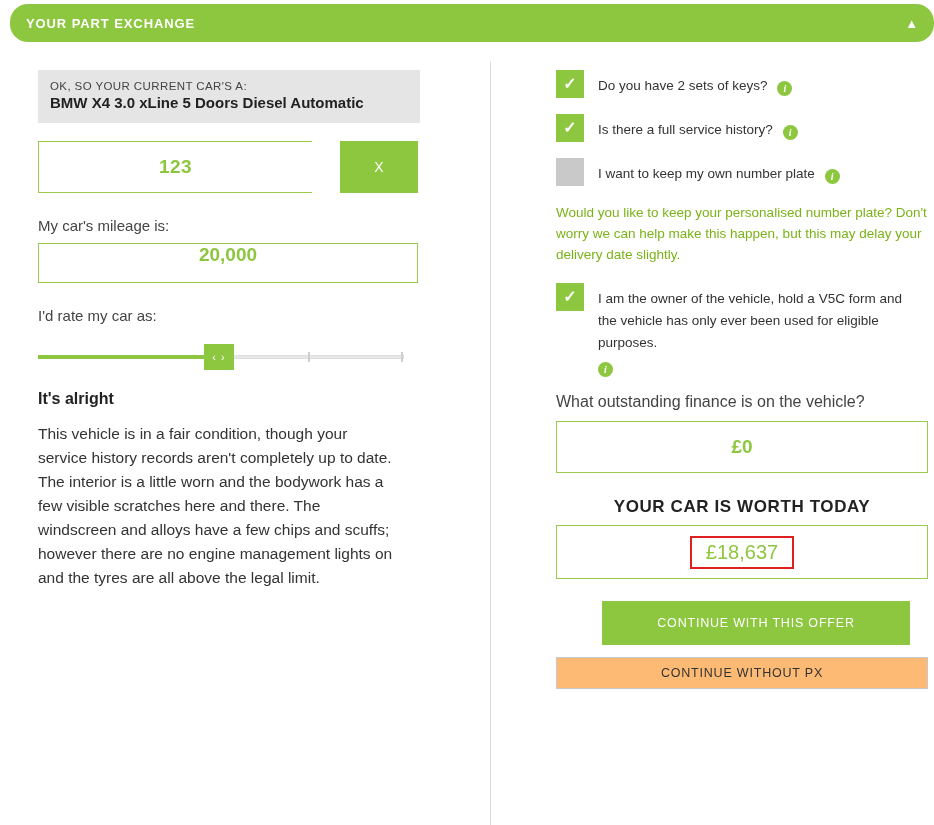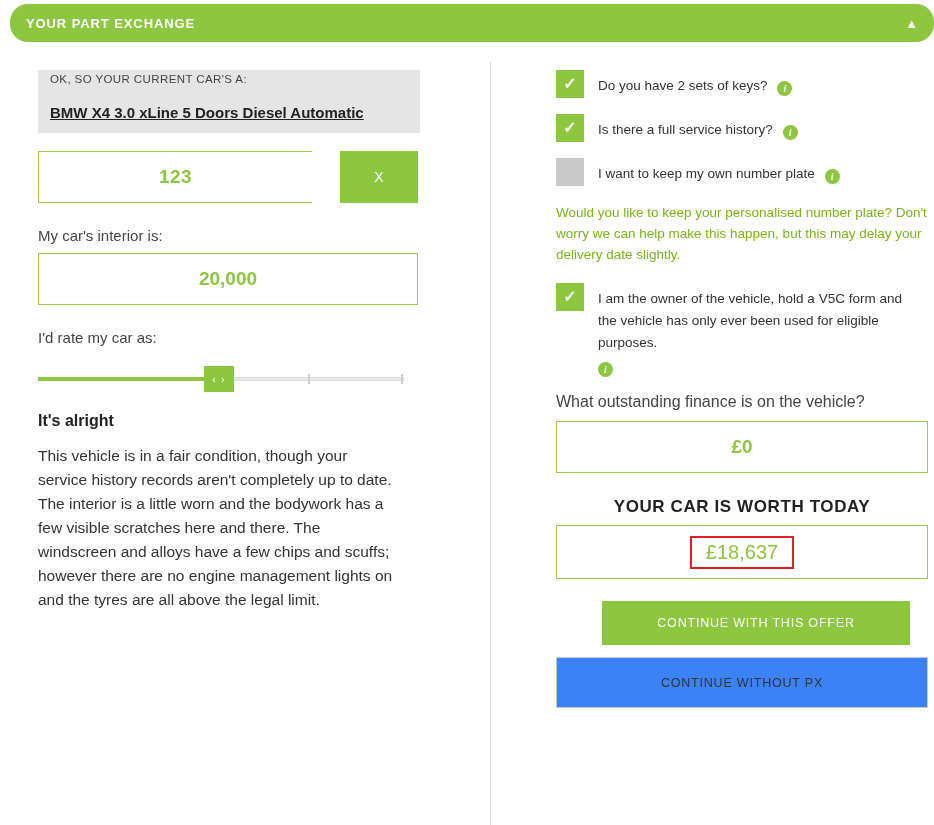--- a/index.html
+++ b/index.html
@@ -68,36 +68,35 @@
   
   .left {
     position: absolute;
     left: 28px;
     top: 28px;
     width: 400px;
   }
 
   .car-banner {
     background: #e5e5e5;
-    padding: 3px 12px 12px 12px;
+    padding: 10px 12px 12px 12px;
     box-sizing: border-box;
     width: 382px;
   }
   .car-banner-label {
     font-size: 11.5px;
     color: #444444;
     letter-spacing: 0.4px;
     text-transform: uppercase;
   }
   .car-banner-name {
     font-size: 15px;
     color: #222222;
     font-weight: bold;
-    margin-top: 19px;
-    text-decoration: underline;
+    margin-top: 2px;
   }
 
   .reg-row {
     display: flex;
     margin-top: 18px;
     width: 380px;
     height: 52px;
     gap: 28px;
   }
   .reg-input {
@@ -129,25 +128,25 @@
 
   .field-label {
     font-size: 15px;
     color: #444444;
     margin-top: 24px;
     margin-bottom: 9px;
   }
 
   .mileage-box {
     width: 380px;
-    height: 52px;
+    height: 40px;
     border: 1px solid #9ccb4b;
     box-sizing: border-box;
     display: flex;
-    align-items: center;
+    align-items: flex-start;
     justify-content: center;
     background: #ffffff;
   }
   .mileage-text {
     color: #8dc63f;
     font-size: 19px;
     font-weight: bold;
   }
 
   
@@ -346,22 +345,22 @@
     display: flex;
     align-items: center;
     justify-content: center;
     margin-top: 22px;
     cursor: pointer;
     text-transform: uppercase;
     margin-left: 46px;
   }
   .btn-secondary {
     width: 372px;
-    height: 51px;
-    background: #3b82f6;
+    height: 32px;
+    background: #fdba74;
     border: 1px solid #c8c8c8;
     box-sizing: border-box;
     color: #333333;
     font-size: 12.5px;
     letter-spacing: 0.8px;
     display: flex;
     align-items: center;
     justify-content: center;
     margin-top: 12px;
     cursor: pointer;
@@ -387,21 +386,21 @@
       <div class="car-banner-name">BMW X4 3.0 xLine 5 Doors Diesel Automatic</div>
     </div>
 
     <div class="reg-row">
       <div class="reg-input">
         <span class="reg-input-text">123</span>
       </div>
       <div class="reg-clear">X</div>
     </div>
 
-    <div class="field-label">My car's interior is:</div>
+    <div class="field-label">My car's mileage is:</div>
     <div class="mileage-box">
       <span class="mileage-text">20,000</span>
     </div>
 
     <div class="field-label">I'd rate my car as:</div>
 
     <div class="slider-wrap">
       <div class="slider-track"></div>
       <div class="slider-fill"></div>
       <div class="slider-tick" style="left:270px;"></div>

